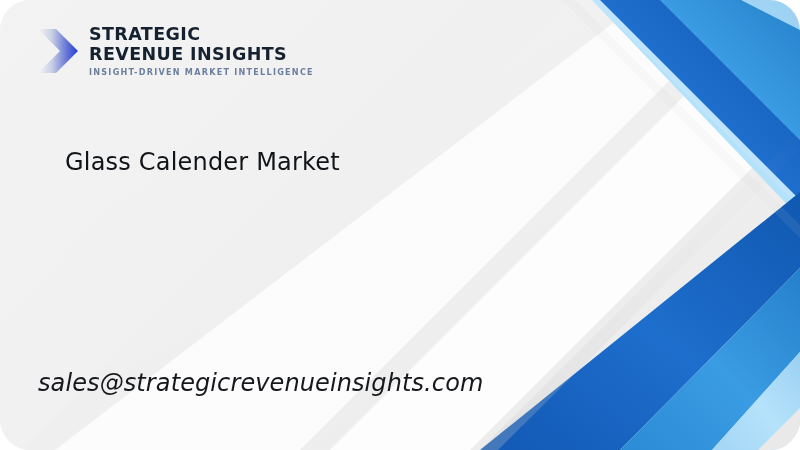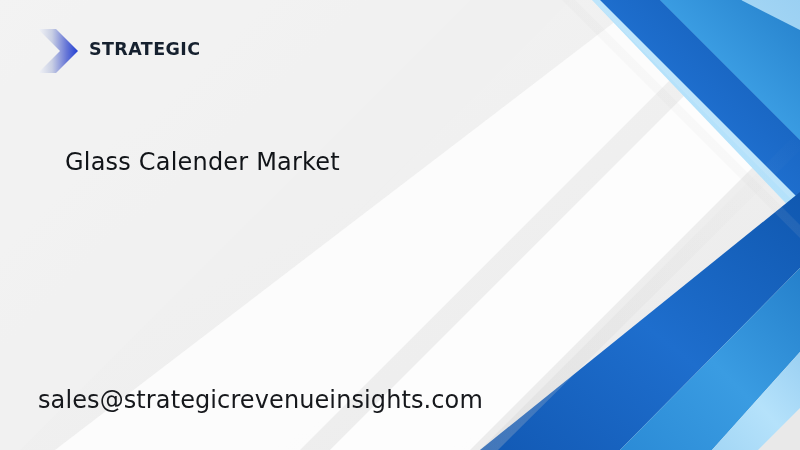--- a/index.html
+++ b/index.html
@@ -7,20 +7,21 @@
     padding: 0;
     background: #ffffff;
   }
   #slide {
     position: relative;
     width: 800px;
     height: 450px;
     overflow: hidden;
     background: #f1f1f1;
     font-family: "DejaVu Sans", "Liberation Sans", sans-serif;
+    border-radius: 31px;
   }
   #bg-svg {
     position: absolute;
     inset: 0;
     width: 800px;
     height: 450px;
     display: block;
   }
   
   .logo-block {
@@ -71,27 +72,28 @@
     font-weight: normal;
     color: #111418;
     letter-spacing: 0.2px;
     white-space: nowrap;
     z-index: 5;
   }
   
   .slide-email {
     position: absolute;
     left: 38px;
-    top: 386px;
+    top: 369px;
     font-size: 24px;
     font-weight: normal;
     color: #16181c;
     letter-spacing: 0.1px;
     white-space: nowrap;
     z-index: 5;
+    font-style: italic;
   }
 </style>
 </head>
 <body>
 
 <div id="slide">
 
   <svg id="bg-svg" viewBox="0 0 800 450" preserveAspectRatio="none">
     <defs>
       <linearGradient id="gDark" x1="0" y1="1" x2="1" y2="0">
@@ -171,20 +173,22 @@
 
     <polygon points="758,450 800,408 800,450" fill="#e9e9e9"></polygon>
   </svg>
 
   <div class="logo-block">
     <svg class="logo-mark" viewBox="0 0 44 50">
       <path d="M2 3 L20 3 L42 25 L20 47 L2 47 L24 25 Z" fill="url(#gChevron)"></path>
     </svg>
     <div class="logo-text">
       <div class="logo-line1">STRATEGIC</div>
+      <div class="logo-line2">REVENUE INSIGHTS</div>
+      <div class="logo-tagline">INSIGHT-DRIVEN MARKET INTELLIGENCE</div>
     </div>
   </div>
 
   <div class="slide-title">Glass Calender Market</div>
 
   <div class="slide-email">sales@strategicrevenueinsights.com</div>
 
 </div>
 
 </body></html>

